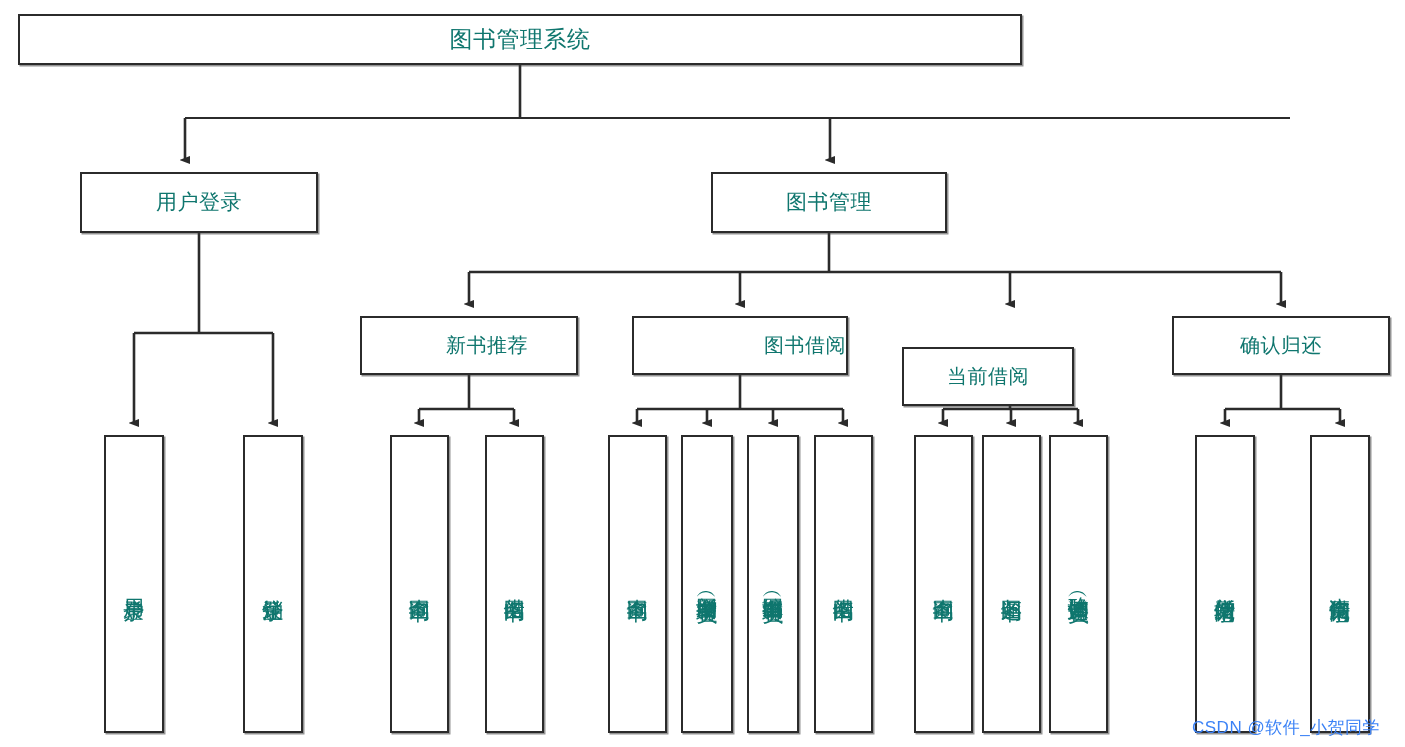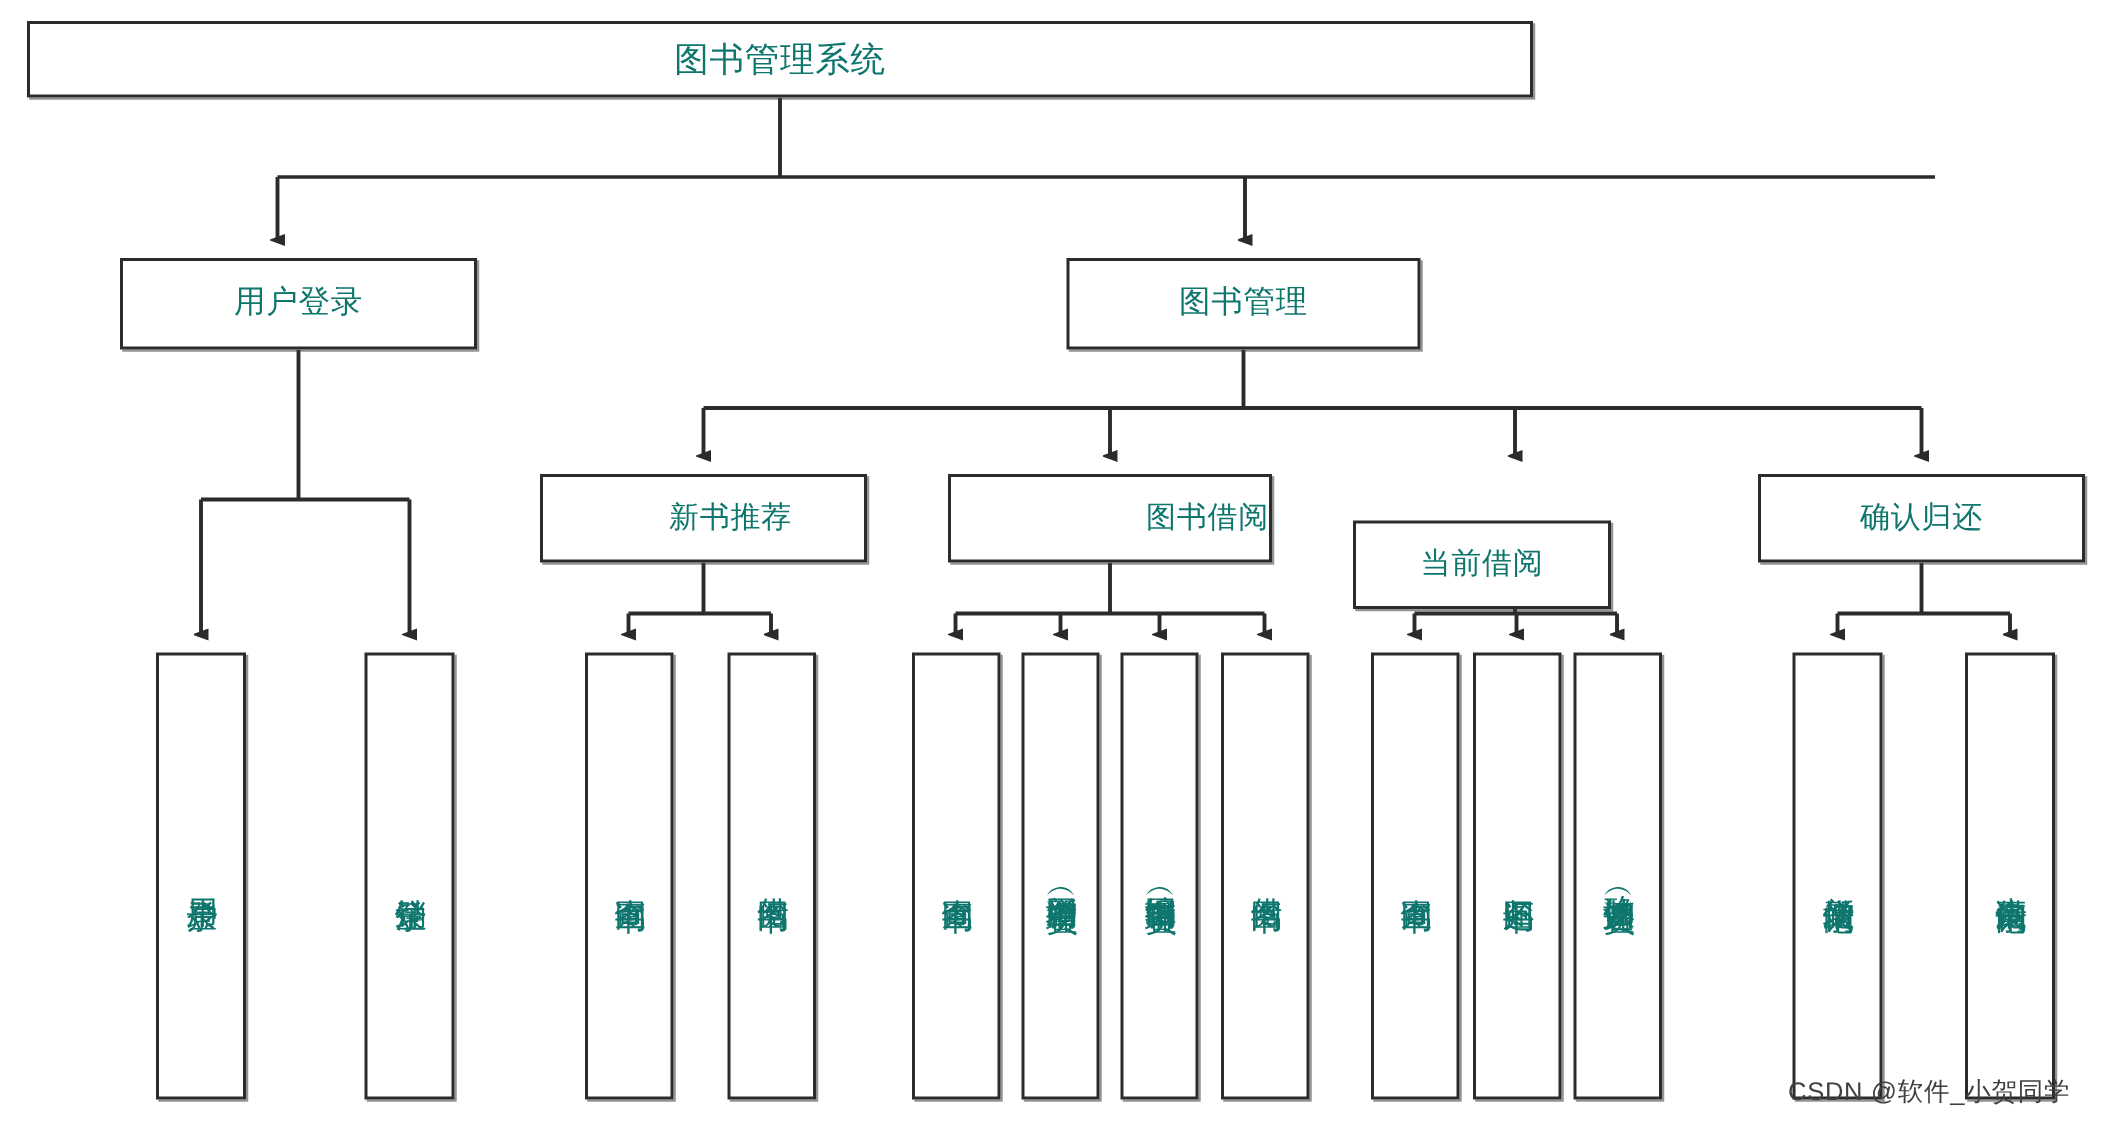--- a/index.html
+++ b/index.html
@@ -53,21 +53,21 @@
     writing-mode: vertical-rl;
     text-orientation: upright;
     font-size: 21px;
     line-height: 1.12;
     letter-spacing: 1px;
     max-height: 282px;
   }
   .watermark {
     position: absolute;
     font-size: 17px;
-    color: #404040;
+    color: #3b82f6;
     white-space: nowrap;
     letter-spacing: 0.5px;
   }
 </style>
 </head>
 <body>
 
 <div id="canvas">
 
   <svg id="edges" viewBox="0 0 1405 747" xmlns="http://www.w3.org/2000/svg">

